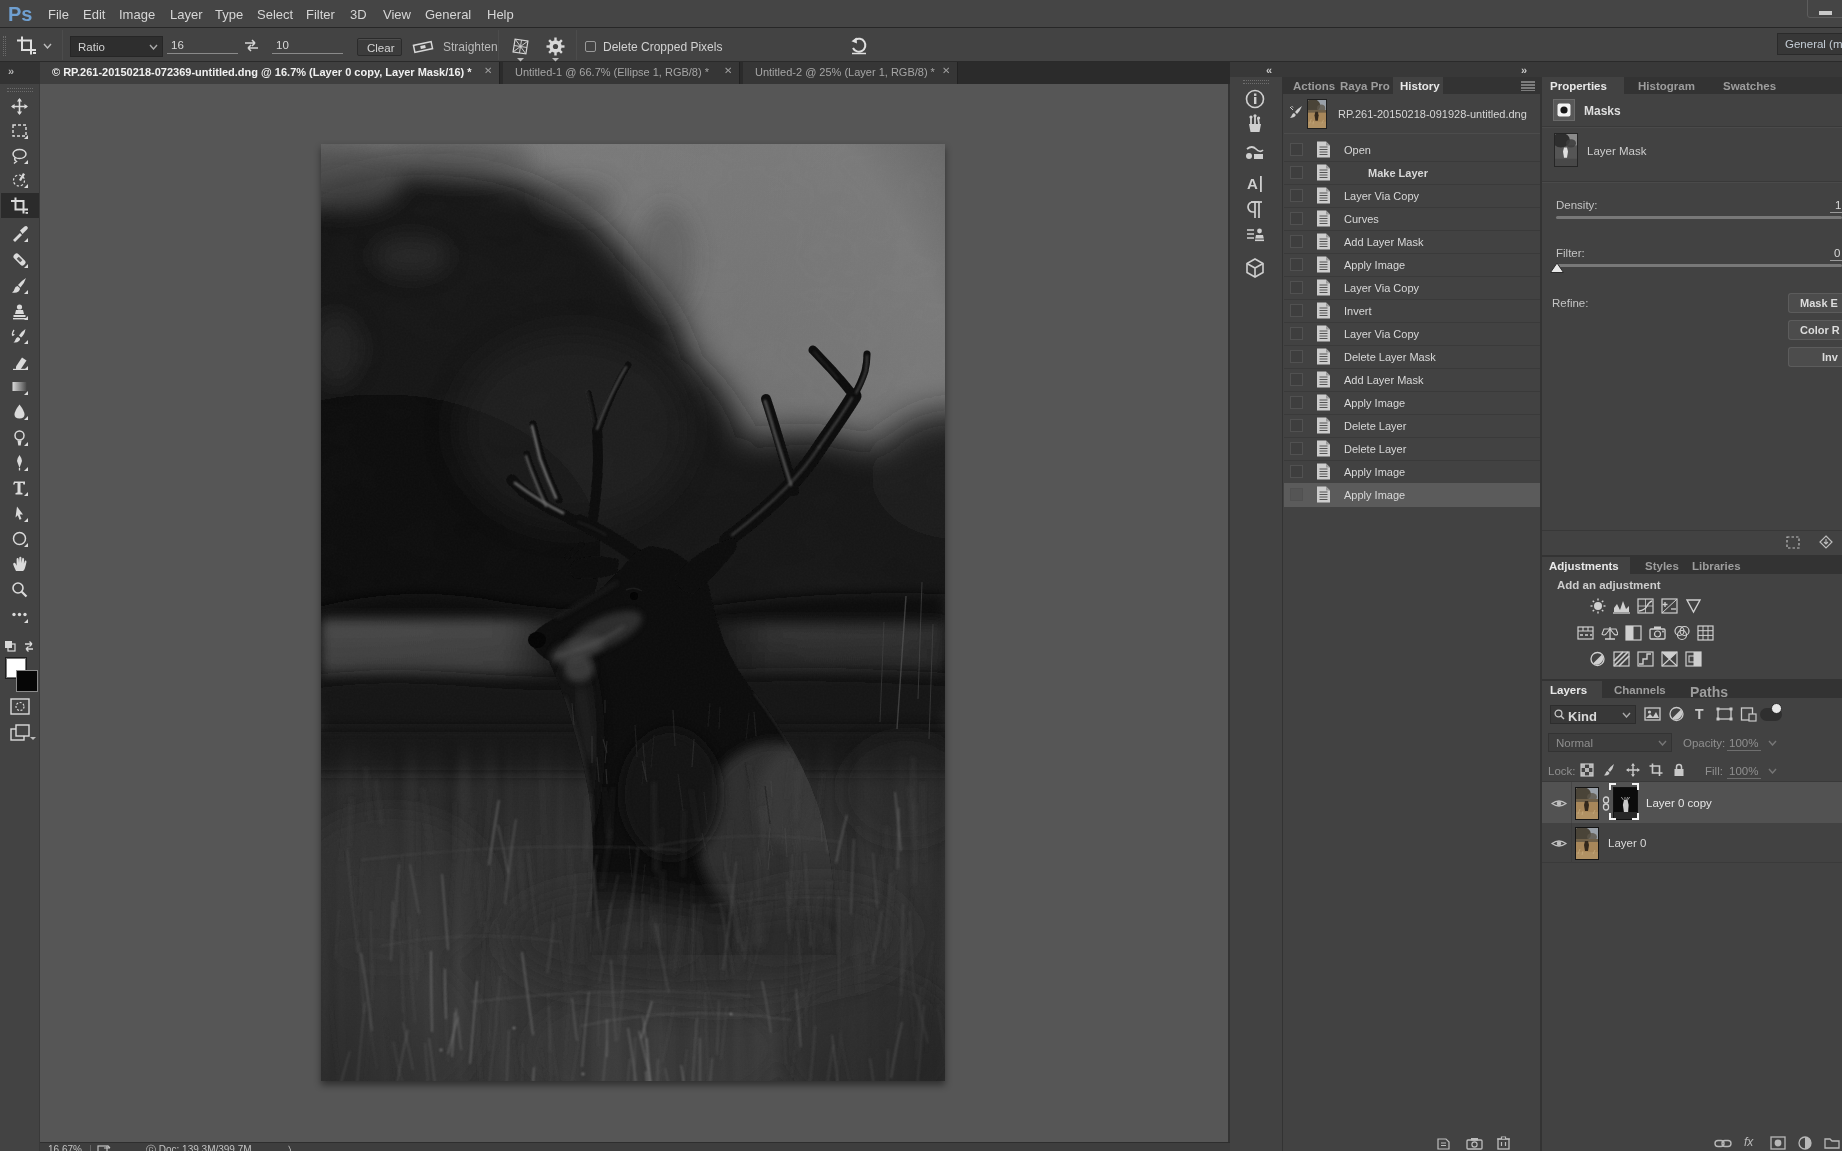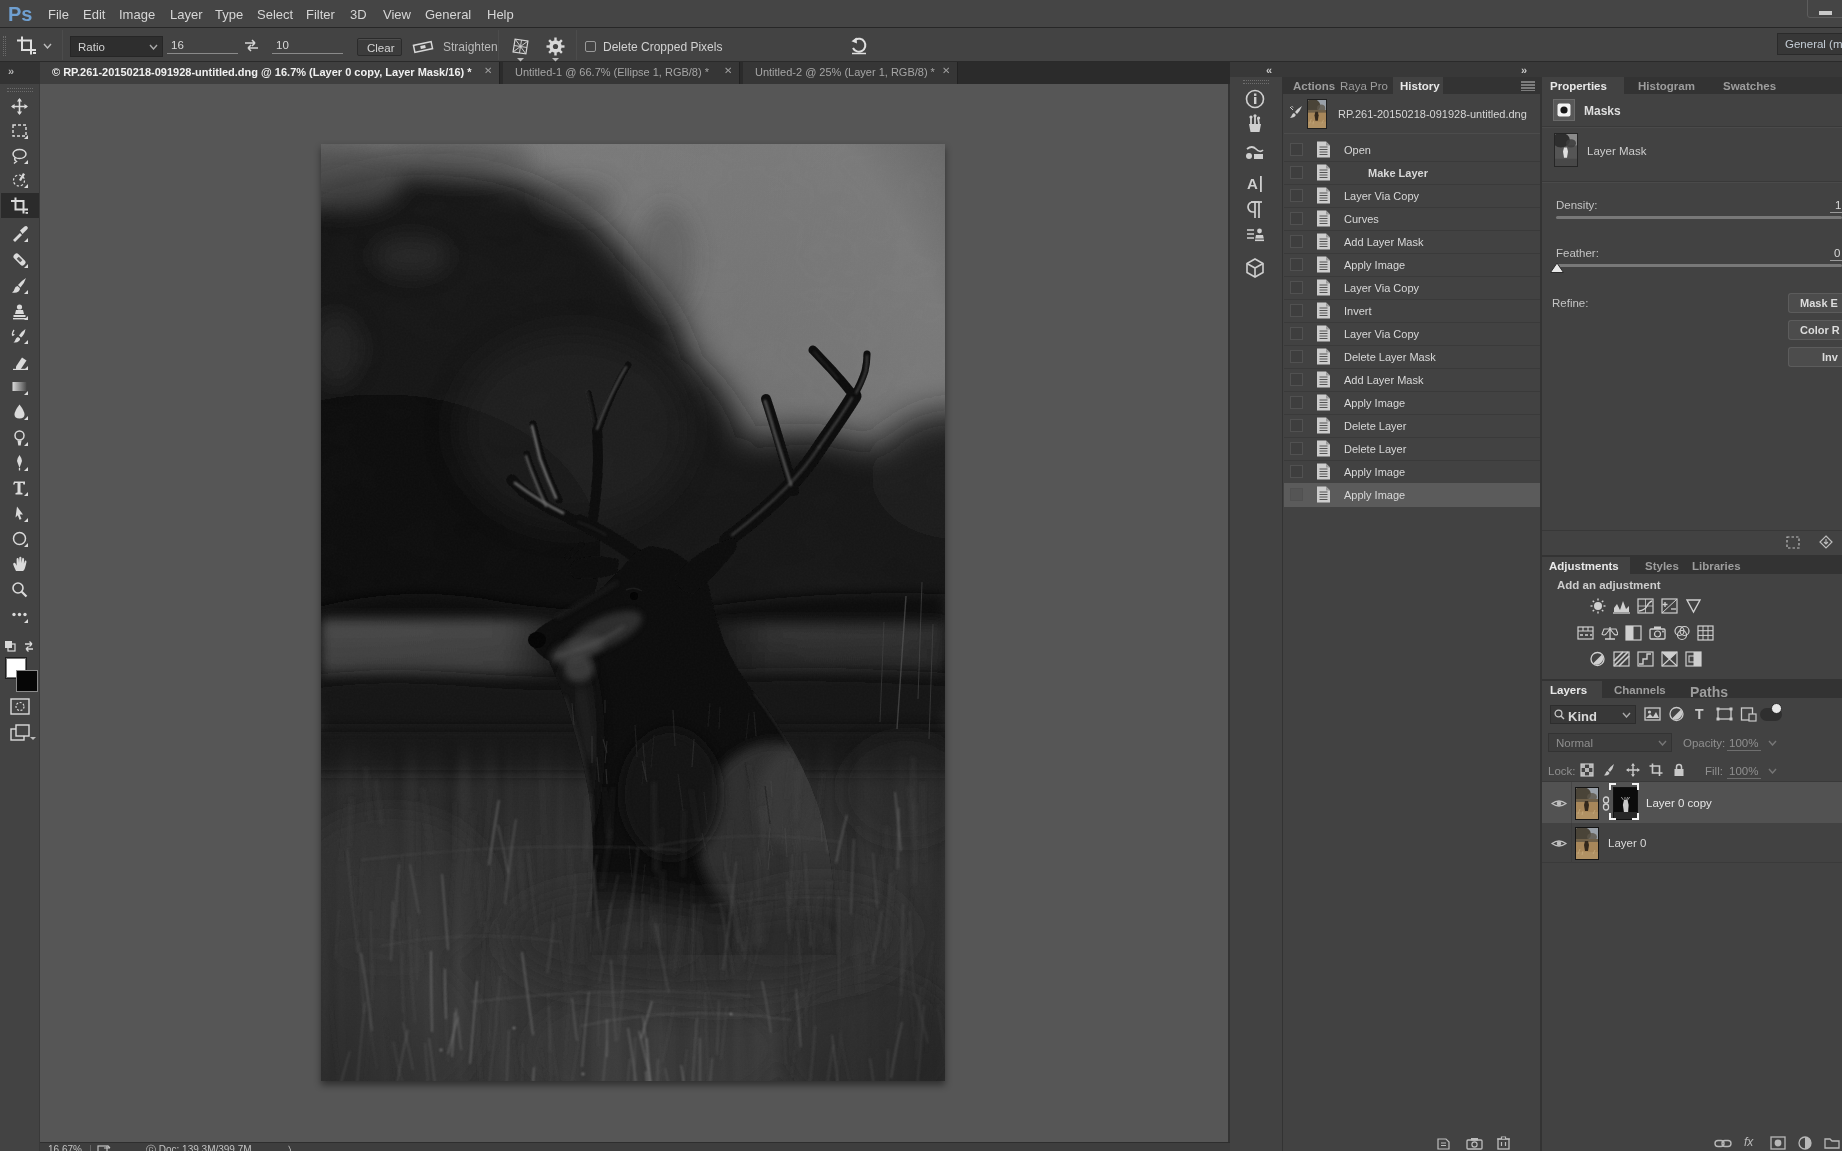--- a/index.html
+++ b/index.html
@@ -615,21 +615,21 @@
       <path d="M6,3 A6.5,6.5 0 1 1 4,11" stroke="#e0e0e0" stroke-width="2" fill="none"></path>
       <path d="M7.5,0.5 L2.5,4.2 L8,6.5 Z" fill="#e0e0e0"></path>
       <path d="M3,16.5 h14" stroke="#e0e0e0" stroke-width="1.5"></path>
     </svg>
     <div style="position:absolute;left:1777px;top:33px;width:70px;height:22px;background:#373737;border:1px solid #2a2a2a;"></div>
     <div style="position:absolute;left:1785px;top:39px;font-size:11.5px;color:#c4cdd6;font-weight:400;white-space:nowrap;line-height:1;">General (me</div>
     <div style="position:absolute;left:0px;top:62px;width:40px;height:22px;background:#333333;"></div>
     <div style="position:absolute;left:8px;top:66px;font-size:11px;color:#b5b5b5;font-weight:700;white-space:nowrap;line-height:1;">»</div>
     <div style="position:absolute;left:40px;top:62px;width:1190px;height:22px;background:#2b2b2b;"></div>
     <div style="position:absolute;left:40px;top:62px;width:460px;height:22px;background:#3f3f3f;border-right:1px solid #222;"></div>
-    <div style="position:absolute;left:52px;top:67px;font-size:11px;color:#f0f0f0;font-weight:700;white-space:nowrap;line-height:1;">© RP.261-20150218-091928-untitled.dng @ 16.7% (Layer 0 copy, Layer Mask/16) *</div>
+    <div style="position:absolute;left:52px;top:67px;font-size:11px;color:#f0f0f0;font-weight:700;white-space:nowrap;line-height:1;">© RP.261-20150218-072369-untitled.dng @ 16.7% (Layer 0 copy, Layer Mask/16) *</div>
     <div style="position:absolute;left:484px;top:66px;font-size:10px;color:#9f9f9f;font-weight:400;white-space:nowrap;line-height:1;">✕</div>
     <div style="position:absolute;left:503px;top:62px;width:237px;height:22px;background:#363636;border-right:1px solid #222;"></div>
     <div style="position:absolute;left:515px;top:67px;font-size:11px;color:#a5a5a5;font-weight:400;white-space:nowrap;line-height:1;">Untitled-1 @ 66.7% (Ellipse 1, RGB/8) *</div>
     <div style="position:absolute;left:724px;top:66px;font-size:10px;color:#9f9f9f;font-weight:400;white-space:nowrap;line-height:1;">✕</div>
     <div style="position:absolute;left:743px;top:62px;width:215px;height:22px;background:#363636;border-right:1px solid #222;"></div>
     <div style="position:absolute;left:755px;top:67px;font-size:11px;color:#a5a5a5;font-weight:400;white-space:nowrap;line-height:1;">Untitled-2 @ 25% (Layer 1, RGB/8) *</div>
     <div style="position:absolute;left:942px;top:66px;font-size:10px;color:#9f9f9f;font-weight:400;white-space:nowrap;line-height:1;">✕</div>
     <div style="position:absolute;left:0px;top:84px;width:40px;height:1067px;background:#434343;border-right:1px solid #393939;"></div>
     <div style="position:absolute;left:7px;top:88px;width:26px;height:4px;border-top:1px dotted #6a6a6a;border-bottom:1px dotted #6a6a6a;"></div>
     <div style="position:absolute;left:1px;top:193px;width:38px;height:25px;background:#2b2b2b;"></div>
@@ -805,21 +805,21 @@
     <svg style="position:absolute;left:1245px;top:258px" width="20" height="20" viewBox="0 0 20 20">
       <path d="M10,1 L18,5.5 L18,14.5 L10,19 L2,14.5 L2,5.5 Z" fill="none" stroke="#cfcfcf" stroke-width="1.6"></path>
       <path d="M2,5.5 L10,10 L18,5.5 M10,10 L10,19" stroke="#cfcfcf" stroke-width="1.6" fill="none"></path>
     </svg>
     <div style="position:absolute;left:1230px;top:62px;width:612px;height:15px;background:#383838;"></div>
     <div style="position:absolute;left:1266px;top:65px;font-size:11px;color:#c9c9c9;font-weight:700;white-space:nowrap;line-height:1;">«</div>
     <div style="position:absolute;left:1521px;top:65px;font-size:11px;color:#c9c9c9;font-weight:700;white-space:nowrap;line-height:1;">»</div>
     <div style="position:absolute;left:1283px;top:77px;width:257px;height:1074px;background:#424242;"></div>
     <div style="position:absolute;left:1283px;top:77px;width:257px;height:17px;background:#333333;"></div>
     <div style="position:absolute;left:1293px;top:81px;font-size:11.5px;color:#9d9d9d;font-weight:700;white-space:nowrap;line-height:1;">Actions</div>
-    <div style="position:absolute;left:1340px;top:81px;font-size:11.5px;color:#9d9d9d;font-weight:400;white-space:nowrap;line-height:1;text-align:right;">Raya Pro</div>
+    <div style="position:absolute;left:1340px;top:81px;font-size:11.5px;color:#9d9d9d;font-weight:700;white-space:nowrap;line-height:1;text-align:right;">Raya Pro</div>
     <div style="position:absolute;left:1393px;top:77px;width:50px;height:17px;background:#424242;"></div>
     <div style="position:absolute;left:1400px;top:81px;font-size:11.5px;color:#e8e8e8;font-weight:700;white-space:nowrap;line-height:1;">History</div>
     <svg style="position:absolute;left:1521px;top:81px" width="14" height="10" viewBox="0 0 14 10">
       <path d="M0,1 h14 M0,4 h14 M0,7 h14 M0,10 h14" stroke="#c5c5c5" stroke-width="1.2"></path>
     </svg>
     <svg style="position:absolute;left:1288px;top:105px" width="18" height="16" viewBox="0 0 18 16">
       <path d="M14,1 Q 9,4 7,7 L 9,9 Q 12,6 14,1 Z" fill="#cfcfcf"></path>
       <path d="M6,8 Q 4.5,8.5 4,10 Q 3.5,11.8 2,12.5 Q 5,13.2 6.8,11.6 Q 8,10.5 7.6,9.6 Z" fill="#cfcfcf"></path>
       <path d="M2,2 L5,5 M3.5,1 L5,2.5" stroke="#cfcfcf" stroke-width="1"></path>
     </svg>
@@ -1001,21 +1001,21 @@
         <path d="M9,13 l3,0 l1,4 l-1,6 l-3,0 l-1,-6 Z" fill="#e0e0e0"></path>
         <rect x="0" y="24" width="22" height="7" fill="#484848"></rect>
       </svg>
     </div>
     <div style="position:absolute;left:1587px;top:146px;font-size:11.5px;color:#cdcdcd;font-weight:400;white-space:nowrap;line-height:1;">Layer Mask</div>
     <div style="position:absolute;left:1542px;top:181px;width:300px;height:1px;background:#393939;box-shadow:0 1px 0 #4a4a4a;"></div>
     <div style="position:absolute;left:1556px;top:200px;font-size:11.5px;color:#c4c4c4;font-weight:400;white-space:nowrap;line-height:1;">Density:</div>
     <div style="position:absolute;left:1835px;top:200px;font-size:11.5px;color:#d8d8d8;font-weight:400;white-space:nowrap;line-height:1;">1</div>
     <div style="position:absolute;left:1830px;top:212px;width:12px;height:1px;background:#9a9a9a;"></div>
     <div style="position:absolute;left:1556px;top:216px;width:286px;height:3px;background:#787878;border-radius:2px;"></div>
-    <div style="position:absolute;left:1556px;top:248px;font-size:11.5px;color:#c4c4c4;font-weight:400;white-space:nowrap;line-height:1;">Feather:</div>
+    <div style="position:absolute;left:1556px;top:248px;font-size:11.5px;color:#c4c4c4;font-weight:400;white-space:nowrap;line-height:1;">Filter:</div>
     <div style="position:absolute;left:1834px;top:248px;font-size:11.5px;color:#d8d8d8;font-weight:400;white-space:nowrap;line-height:1;">0</div>
     <div style="position:absolute;left:1830px;top:260px;width:12px;height:1px;background:#9a9a9a;"></div>
     <div style="position:absolute;left:1556px;top:264px;width:286px;height:3px;background:#787878;border-radius:2px;"></div>
     <svg style="position:absolute;left:1549px;top:262px" width="16" height="12" viewBox="0 0 16 12">
       <path d="M8,1 L14.5,10.5 L1.5,10.5 Z" fill="#e8e8e8" stroke="#2a2a2a" stroke-width="1"></path>
     </svg>
     <div style="position:absolute;left:1552px;top:298px;font-size:11.5px;color:#c4c4c4;font-weight:400;white-space:nowrap;line-height:1;">Refine:</div>
     <div style="position:absolute;left:1788px;top:293px;width:54px;height:20px;background:#4c4c4c;border:1px solid #5c5c5c;border-right:none;border-radius:3px 0 0 3px;"></div>
     <div style="position:absolute;left:1800px;top:298px;font-size:11px;color:#dcdcdc;font-weight:700;white-space:nowrap;line-height:1;">Mask E</div>
     <div style="position:absolute;left:1788px;top:320px;width:54px;height:20px;background:#4c4c4c;border:1px solid #5c5c5c;border-right:none;border-radius:3px 0 0 3px;"></div>

